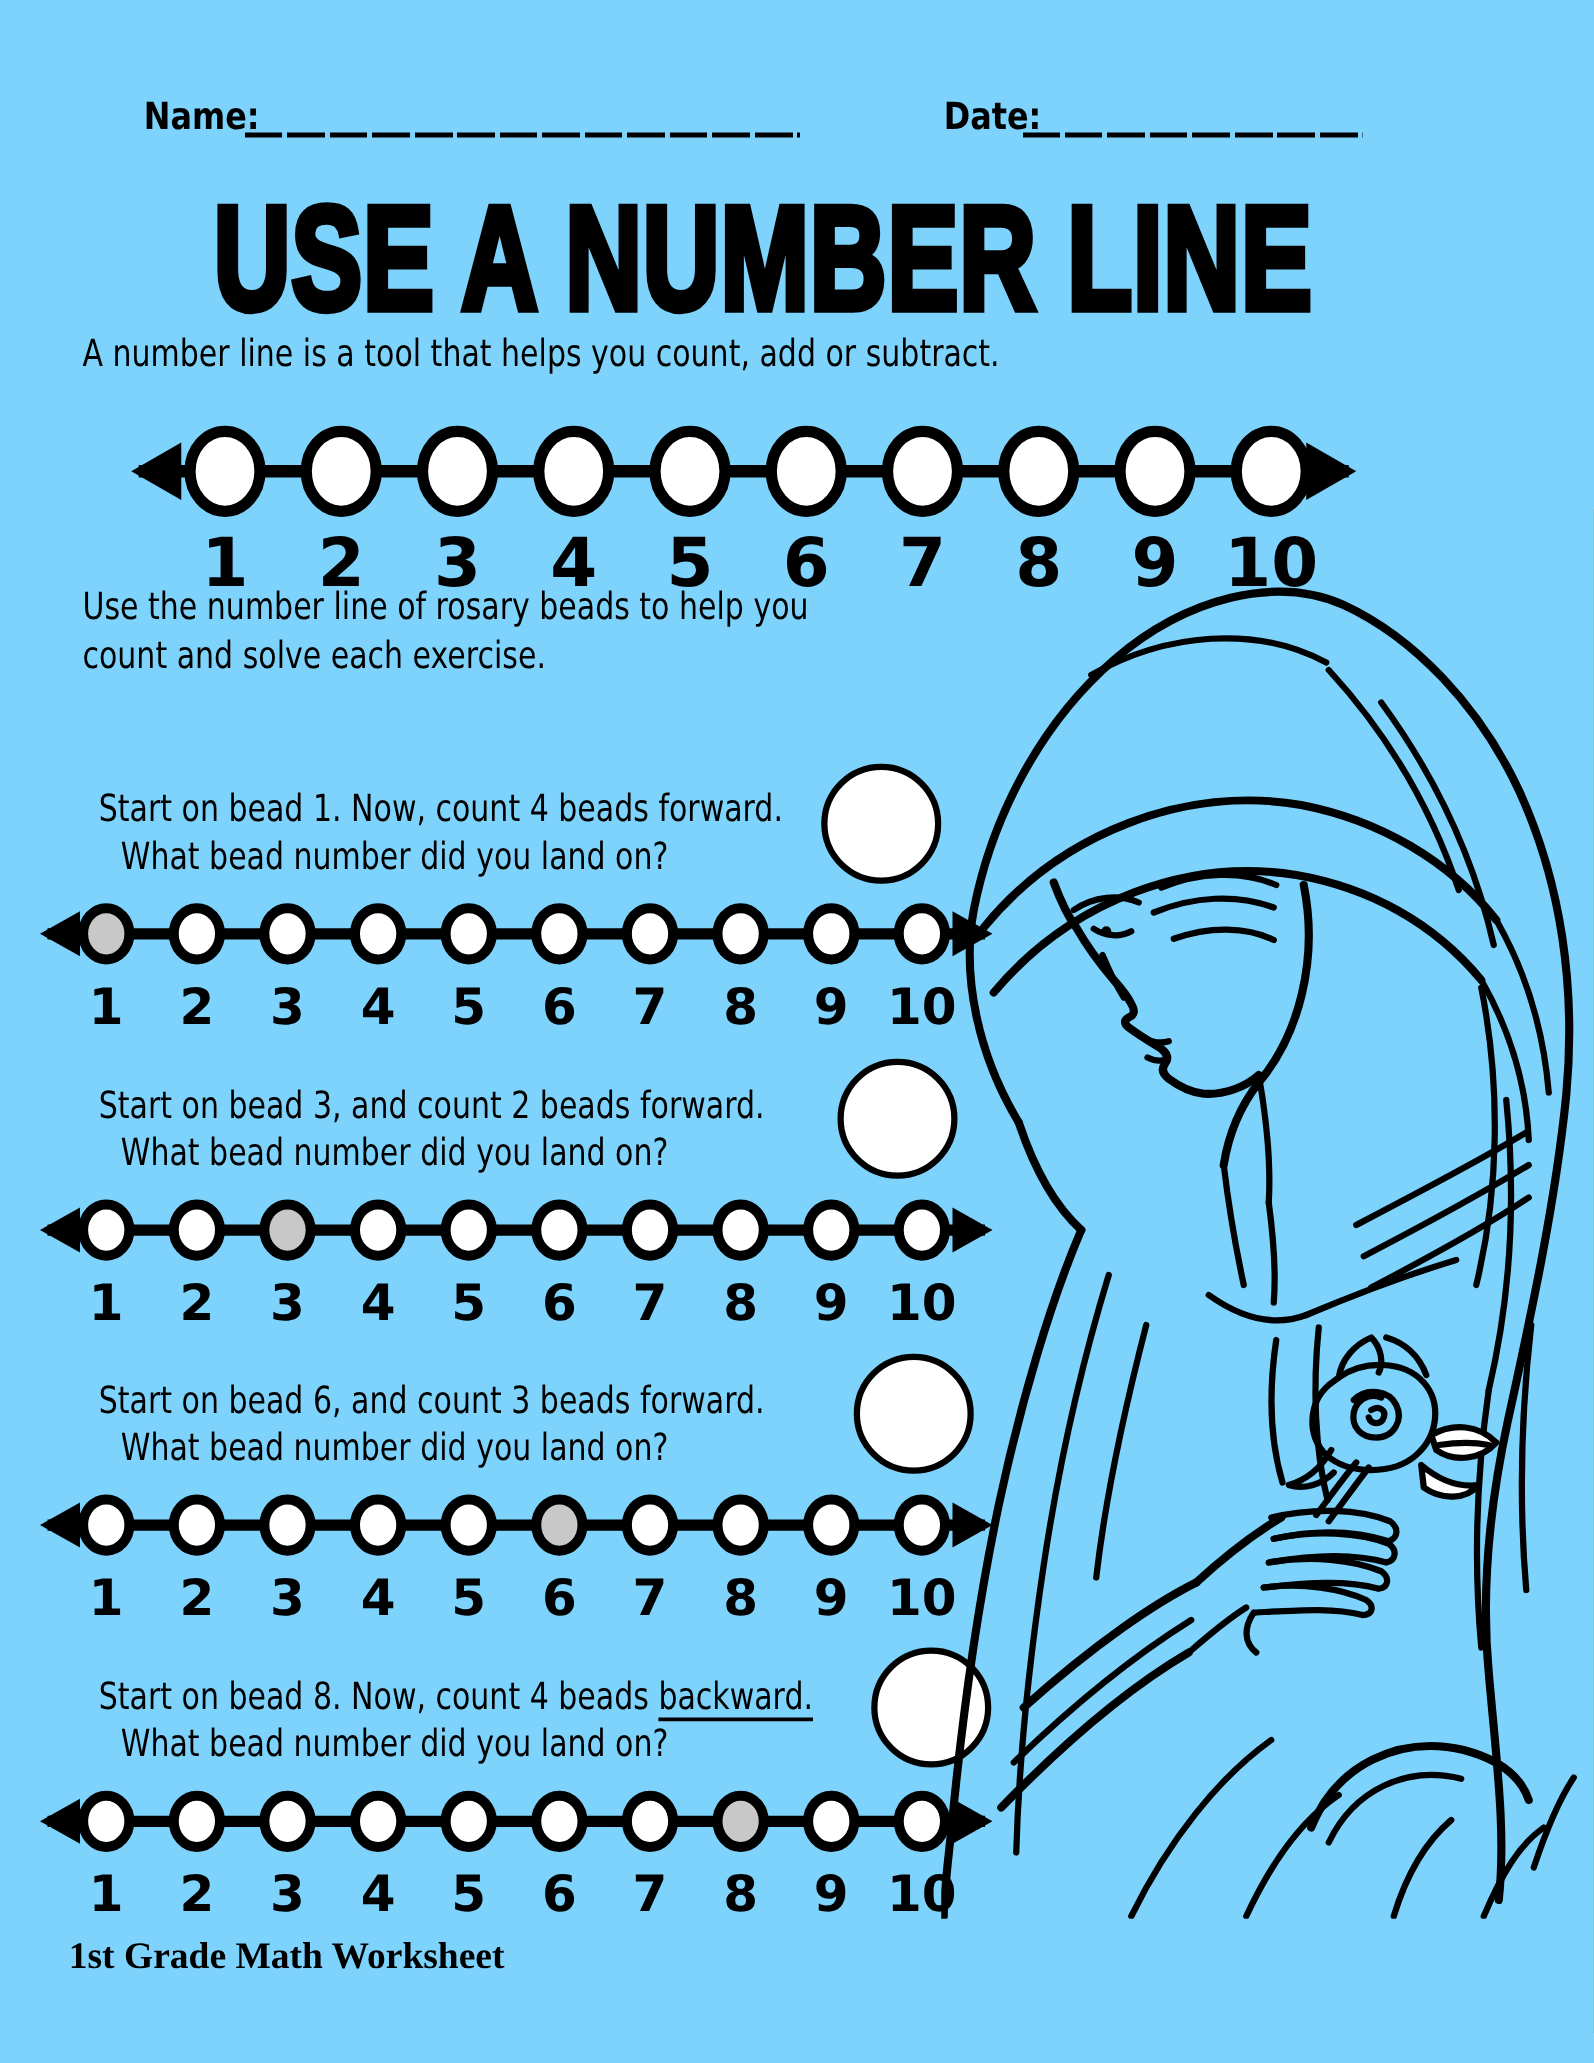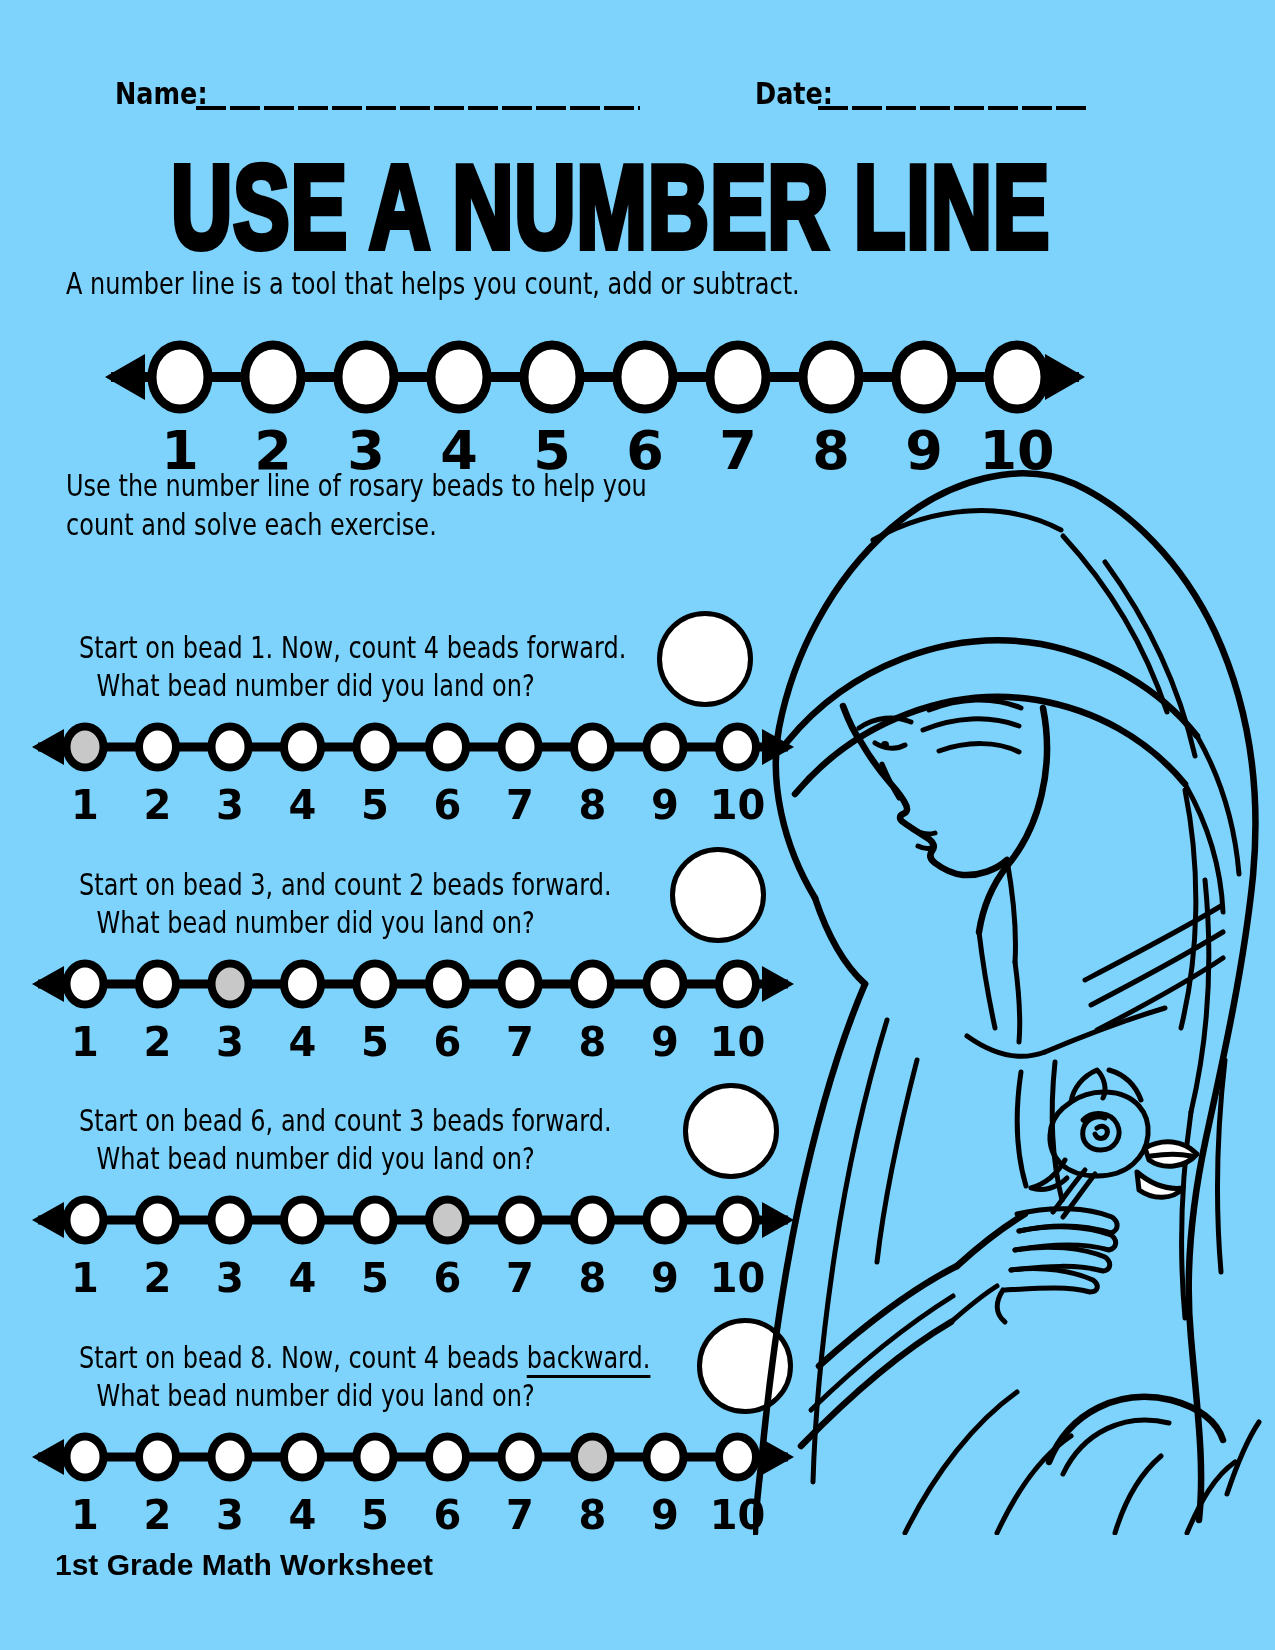--- a/index.html
+++ b/index.html
@@ -294,15 +294,15 @@
     <path class="w6" d="M296,1002 C316,952 366,928 418,940 C448,948 464,962 470,980"></path>
     <path class="w5" d="M310,1014 C330,972 372,952 416,963"></path>
 
     <path class="w5" d="M152,1073 C182,1012 222,962 264,932"></path>
     <path class="w5" d="M244,1073 C264,1030 288,996 318,976"></path>
     <path class="w5" d="M362,1073 C372,1040 388,1013 408,996"></path>
     <path class="w5" d="M434,1073 C448,1040 462,1016 482,1002"></path>
     <path class="w5" d="M474,1034 C484,1004 494,980 506,962"></path>
   </svg>
 
-  <div class="abs footer" style="left:55px;top:1548px;">1st Grade Math Worksheet</div>
+  <div class="abs footer" style="left:55px;top:1548px;font-family:Liberation Serif, serif;">1st Grade Math Worksheet</div>
 
 </div>
 
 </body></html>

